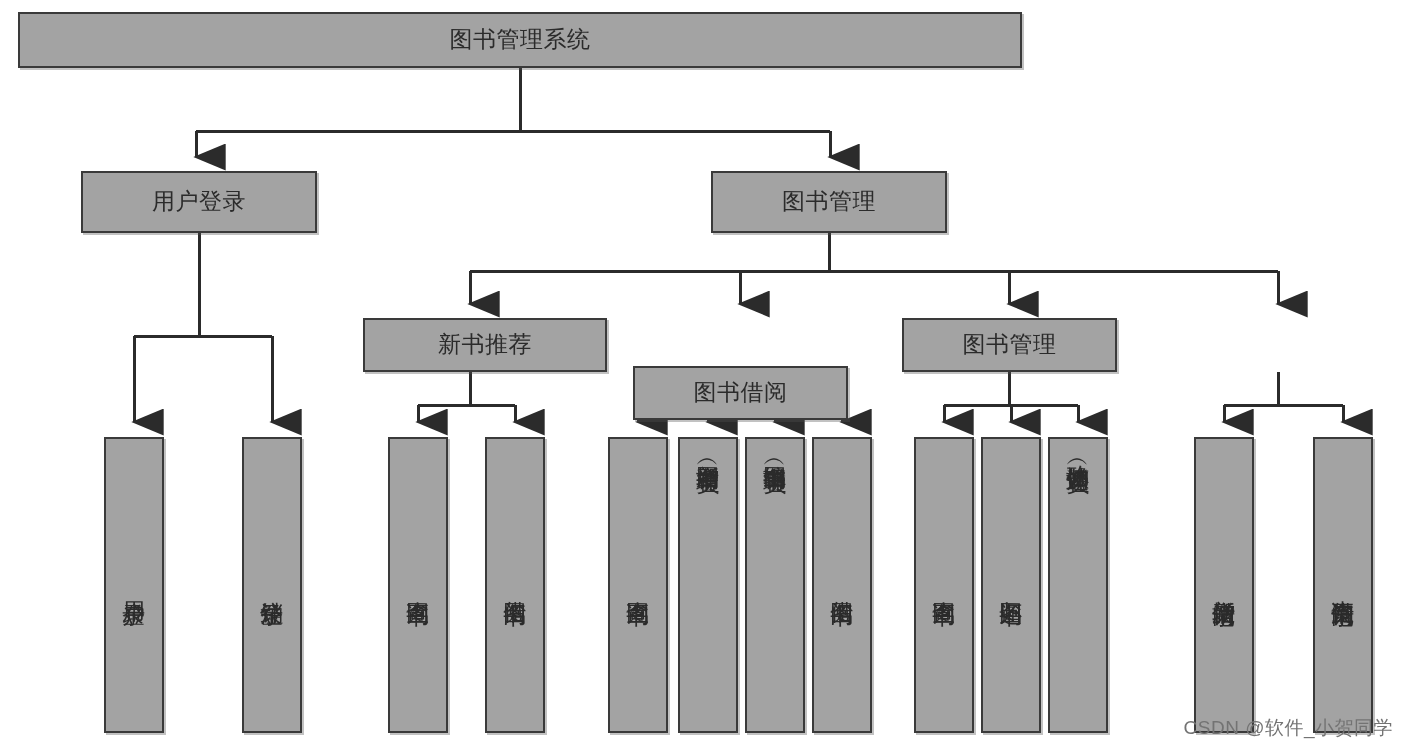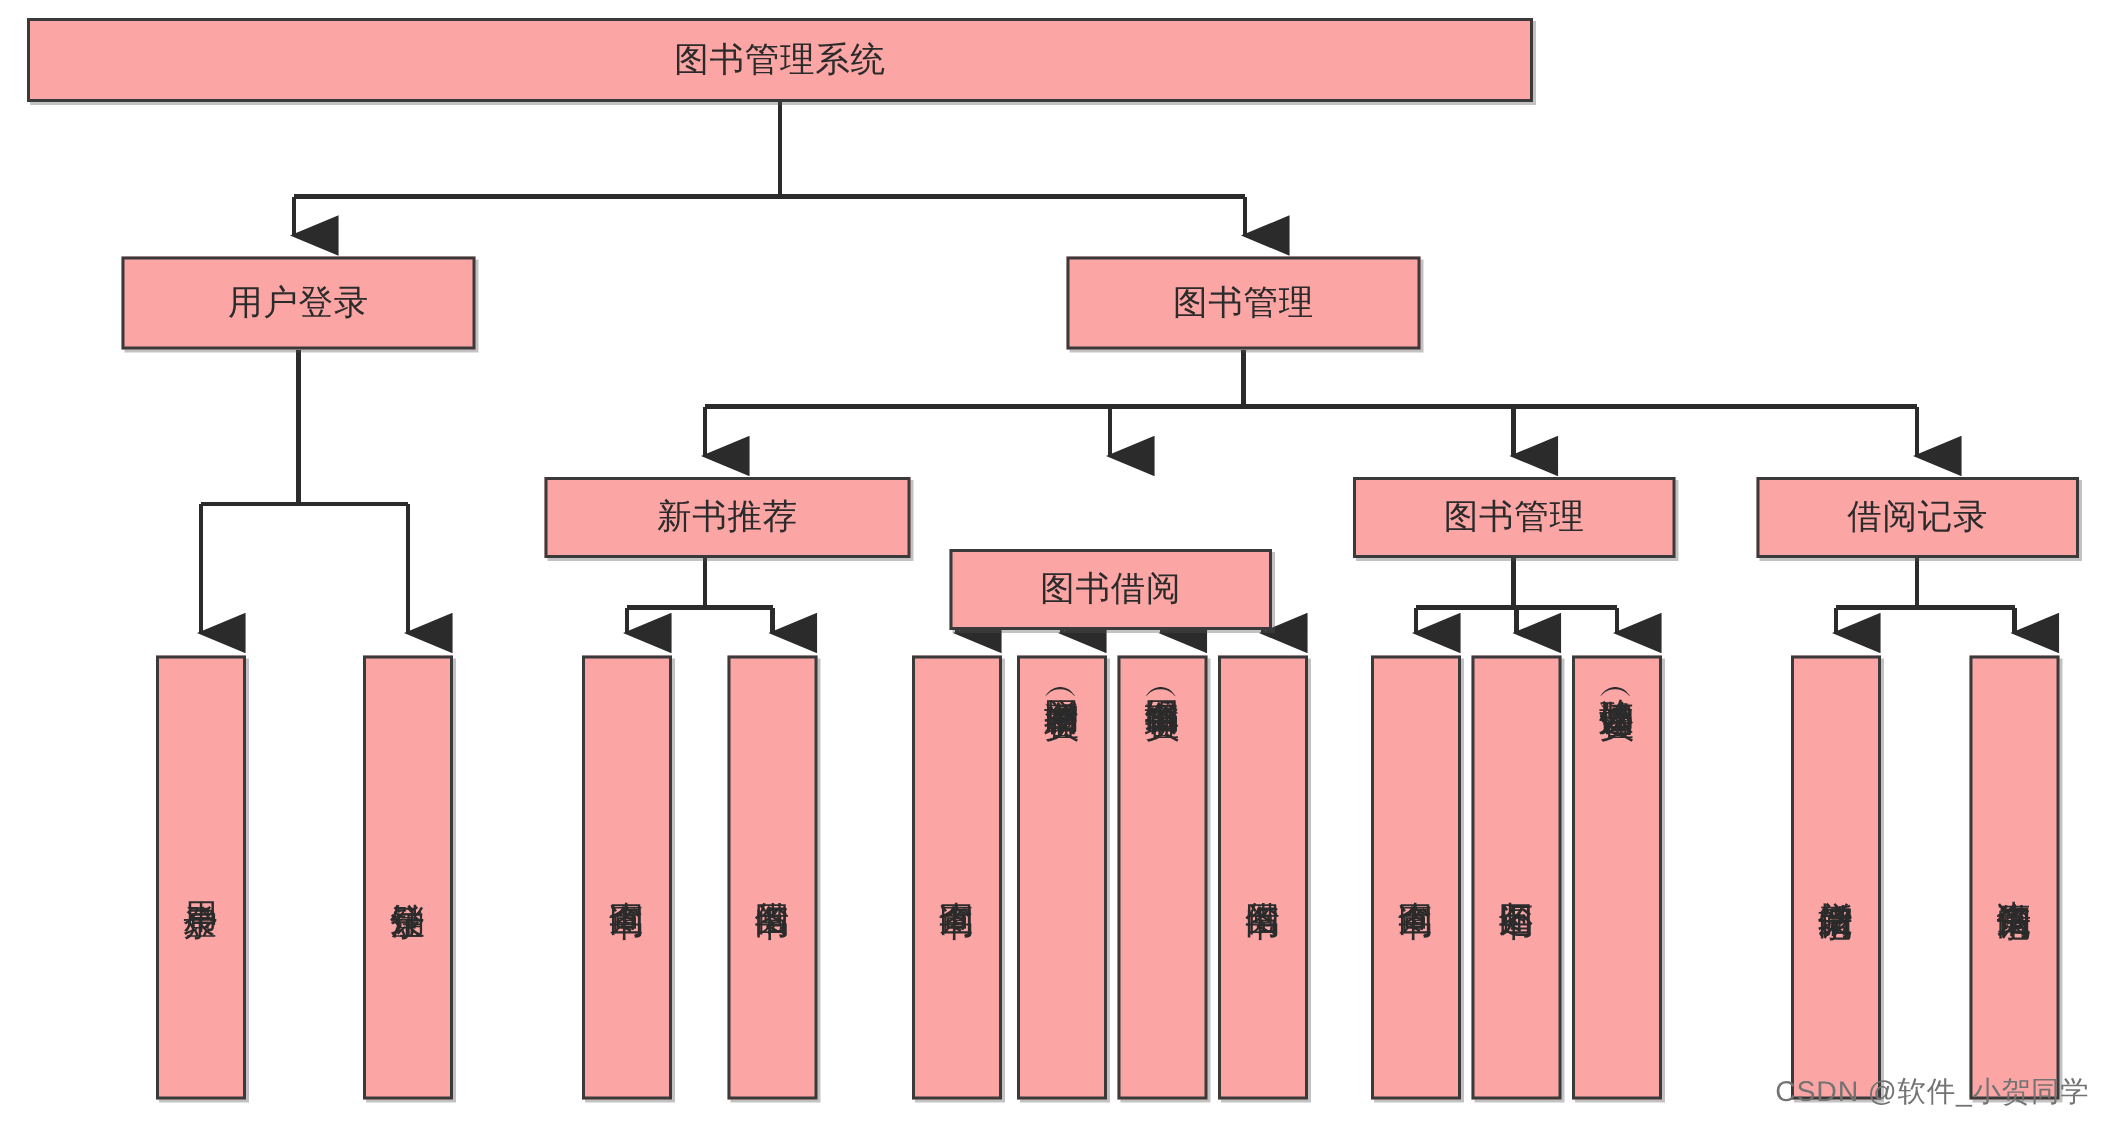--- a/index.html
+++ b/index.html
@@ -21,21 +21,21 @@
     position: absolute;
     left: 0;
     top: 0;
     width: 1405px;
     height: 747px;
     pointer-events: none;
   }
   .node {
     position: absolute;
     box-sizing: border-box;
-    background: #fca5a5;
+    background: #a3a3a3;
     border: 2px solid #3a3a3a;
     display: flex;
     align-items: center;
     justify-content: center;
     color: #2b2b2b;
     box-shadow: 2px 2px 0 rgba(80,80,80,0.35);
   }
   .node .label {
     display: block;
     text-align: center;
@@ -143,23 +143,20 @@
 
   <div class="node horiz" style="left:363px; top:318px; width:244px; height:54px;">
     <span class="label">新书推荐</span>
   </div>
   <div class="node horiz" style="left:633px; top:322px; width:215px; height:54px;margin-top:44px;">
     <span class="label">图书借阅</span>
   </div>
   <div class="node horiz" style="left:902px; top:318px; width:215px; height:54px;">
     <span class="label">图书管理</span>
   </div>
-  <div class="node horiz" style="left:1171px; top:318px; width:215px; height:54px;">
-    <span class="label">借阅记录</span>
-  </div>
 
   <div class="node vert mid" style="left:104px; top:437px; width:60px; height:296px;">
     <span class="label">用户登录</span>
   </div>
   <div class="node vert mid" style="left:242px; top:437px; width:60px; height:296px;">
     <span class="label">注销登录</span>
   </div>
 
   <div class="node vert mid" style="left:388px; top:437px; width:60px; height:296px;">
     <span class="label">查询图书</span>

